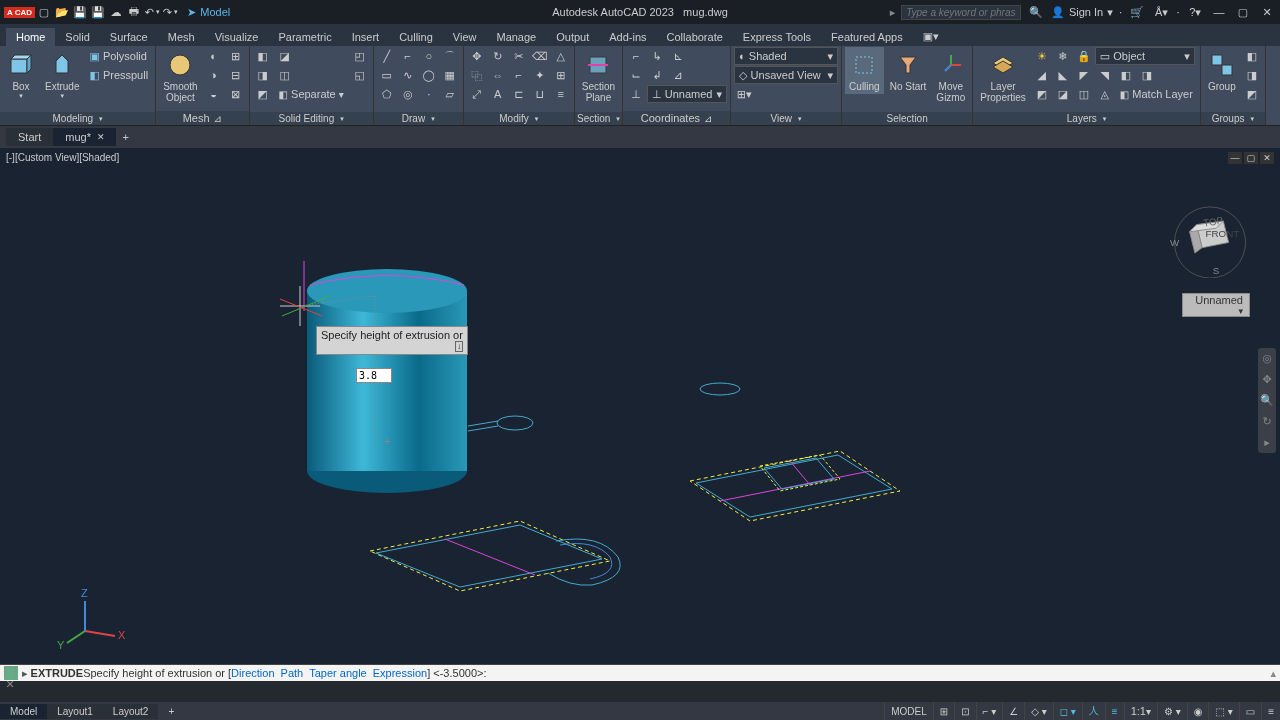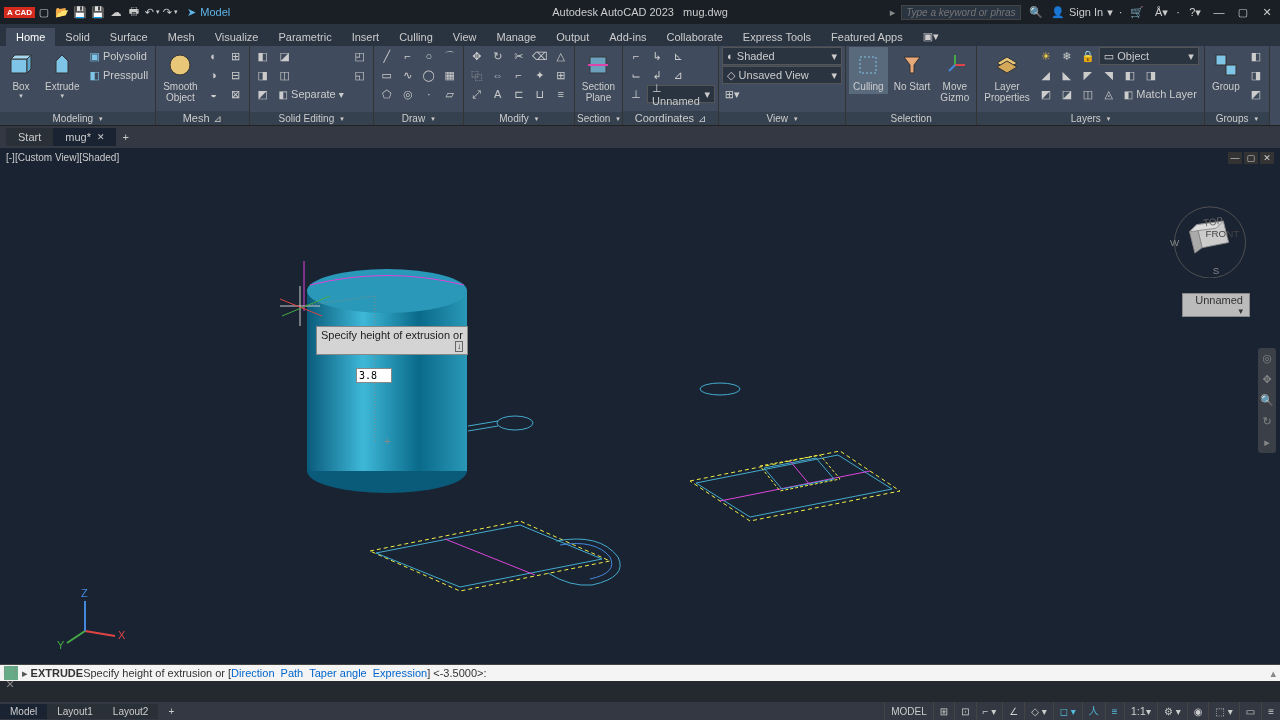--- a/index.html
+++ b/index.html
@@ -21,21 +21,21 @@
 .panel { display:flex; flex-direction:column; border-right:1px solid #333; padding:1px 3px 0 3px; }
 .panel-body { display:flex; align-items:flex-start; flex:1; gap:2px; }
 .panel-title { text-align:center; font-size:10px; color:#ccc; padding:1px 0; background:#36414f; margin:0 -3px; display:flex; align-items:center; justify-content:center; gap:4px; }
 .big-btn { display:flex; flex-direction:column; align-items:center; justify-content:flex-start; padding:2px 4px; cursor:pointer; }
 .big-icon { width:28px; height:28px; margin:2px 0; }
 .big-label { font-size:10px; white-space:nowrap; }
 .mid-btn { display:flex; align-items:center; gap:3px; padding:1px 4px; cursor:pointer; font-size:10px; height:18px; }
 .sm-btn { width:20px; height:18px; display:flex; align-items:center; justify-content:center; cursor:pointer; }
 .col { display:flex; flex-direction:column; gap:1px; }
 .row { display:flex; gap:1px; }
-.dd { width:120px; height:18px; background:#2a3340; border:1px solid #555; color:#ccc; padding:0 4px; display:flex; align-items:center; justify-content:space-between; font-size:10px; }
+.dd { width:104px; height:18px; background:#2a3340; border:1px solid #555; color:#ccc; padding:0 4px; display:flex; align-items:center; justify-content:space-between; font-size:10px; }
 .filetabs { height:22px; background:#333842; display:flex; align-items:center; padding-left:6px; gap:0; }
 .ftab { padding:3px 12px; background:#2a3038; color:#ccc; cursor:pointer; font-size:11px; display:flex; align-items:center; gap:6px; }
 .ftab.active { background:#1a2332; }
 .viewport { position:absolute; top:148px; left:0; right:0; bottom:56px; background:#1a2332; }
 .vp-label { position:absolute; top:4px; left:6px; color:#ccc; font-size:10px; }
 .vp-ctrl { position:absolute; top:4px; right:6px; display:flex; gap:2px; }
 .vp-ctrl span { width:14px; height:12px; background:#333; display:flex; align-items:center; justify-content:center; cursor:pointer; font-size:9px; }
 .cmd-area { position:absolute; bottom:18px; left:0; right:0; height:38px; background:#24282f; border-top:1px solid #444; }
 .cmd-hist { height:22px; padding:0 20px; font-family:"Consolas",monospace; font-size:10px; color:#ccc; line-height:11px; overflow:hidden; }
 .cmd-line { height:16px; background:#f4f4f4; display:flex; align-items:center; padding:0 4px; font-family:"Consolas",monospace; font-size:10px; color:#333; }
@@ -253,21 +253,21 @@
             <span class="sm-btn">↳</span>
             <span class="sm-btn">⊾</span>
           </div>
     <div class="row">
             <span class="sm-btn">⌙</span>
             <span class="sm-btn">↲</span>
             <span class="sm-btn">⊿</span>
           </div>
     <div class="row">
             <span class="sm-btn">⊥</span>
-            <div class="dd" style="width:68px;">
+            <div class="dd" style="width:80px;">
               <span>⊥ <span>Unnamed</span></span>
               <span>▾</span>
             </div>
           </div>
    </div>
   </div>
   <div class="panel-title"><span>Coordinates</span> ⊿</div>
  </div>
  <div class="panel">
   <div class="panel-body">

